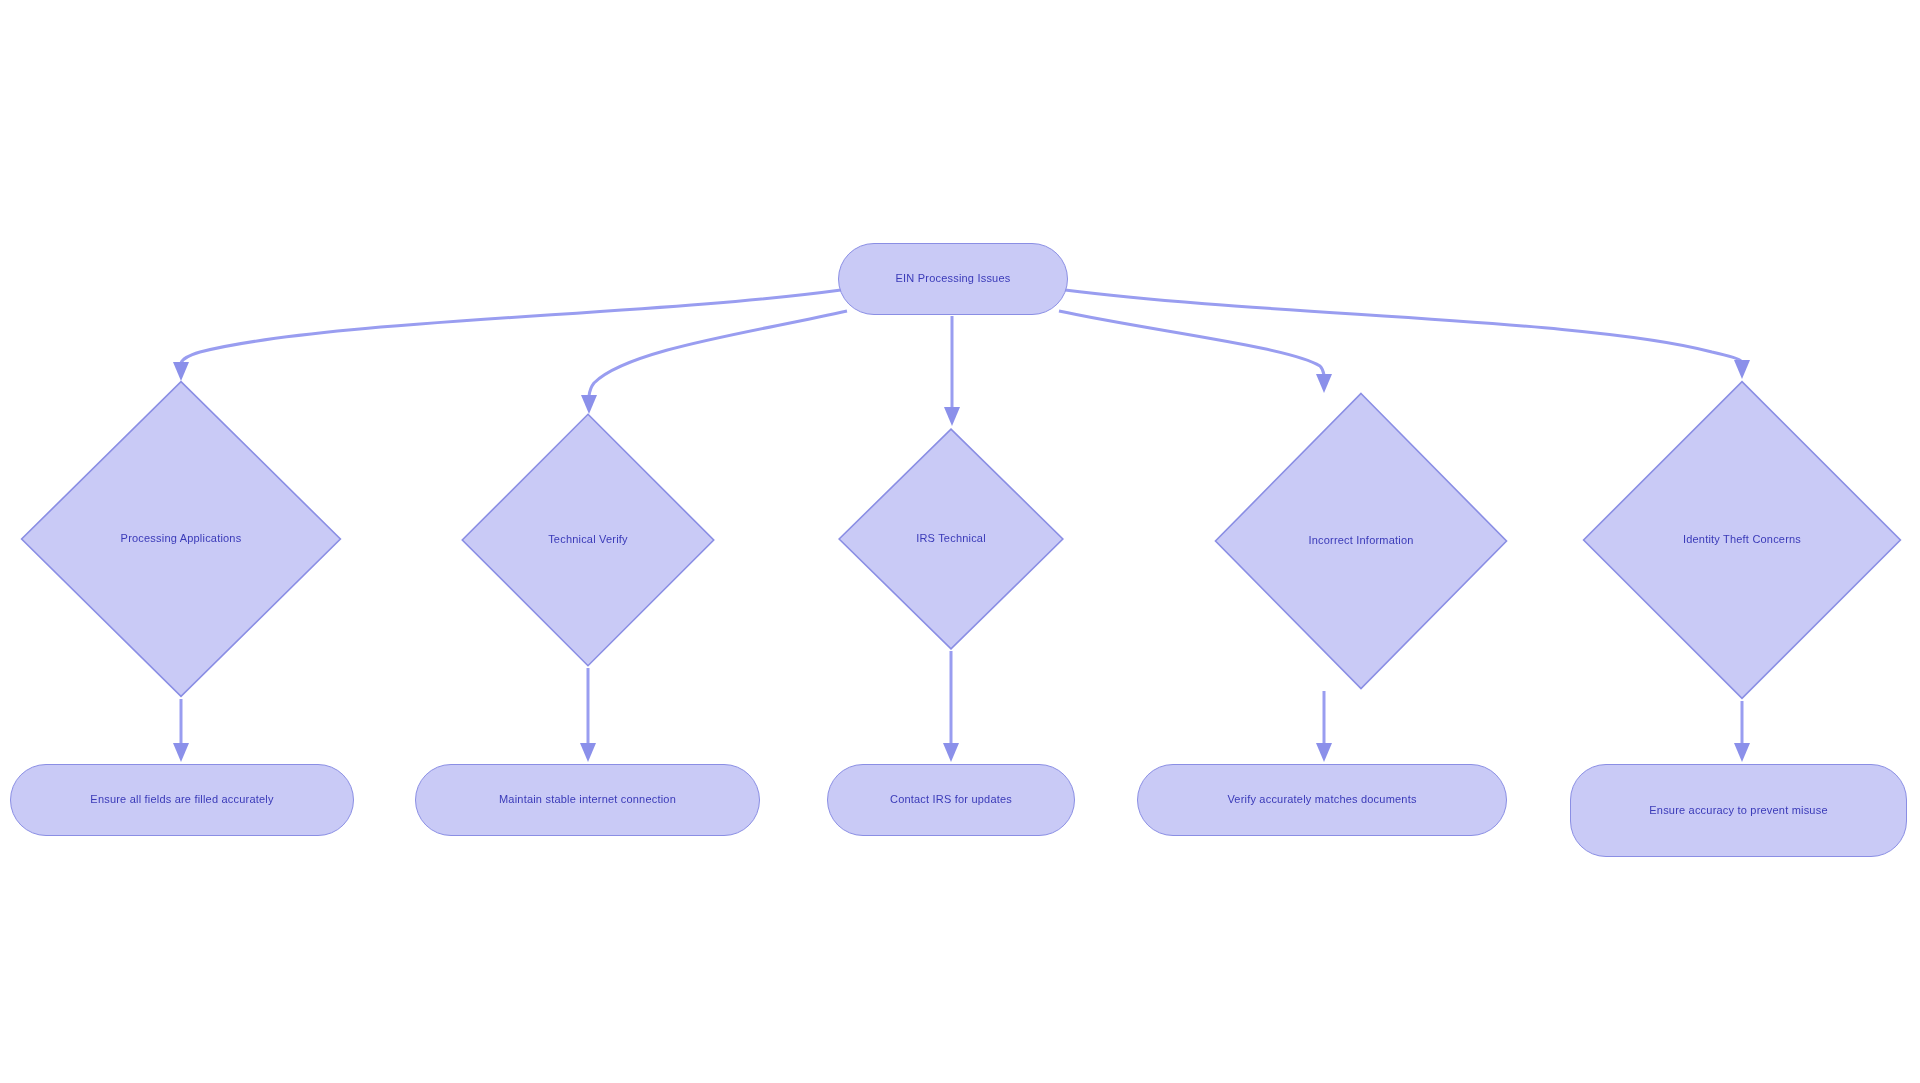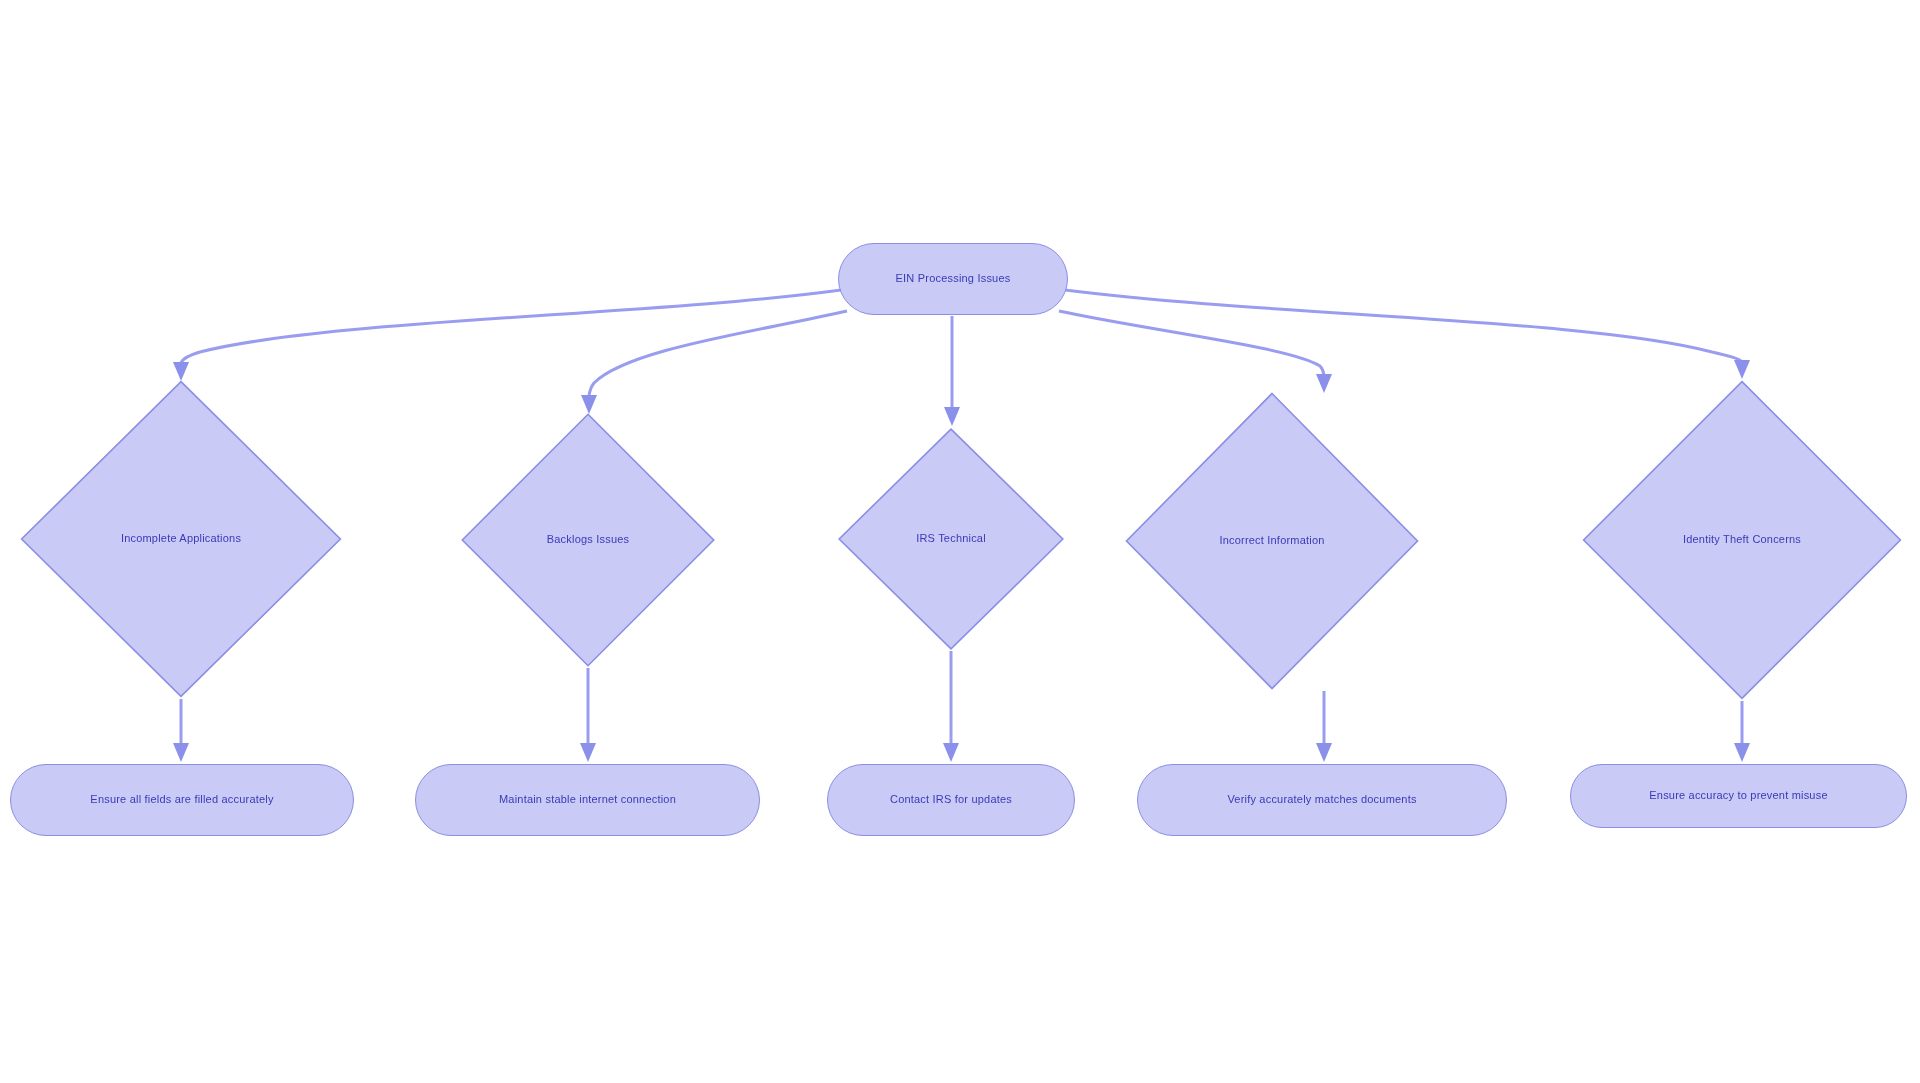--- a/index.html
+++ b/index.html
@@ -78,38 +78,38 @@
   </svg>
 
   <div class="node stadium" style="left:838px;top:243px;width:230px;height:72px;">
     <span>EIN Processing Issues</span>
   </div>
 
   <div class="node diamond" style="left:20px;top:380px;width:322px;height:318px;">
     <svg viewBox="0 0 100 100" preserveAspectRatio="none">
         <polygon points="50,0.5 99.5,50 50,99.5 0.5,50"></polygon>
       </svg>
-    <span class="label">Incomplete Applications</span>
+    <span class="label">Processing Applications</span>
   </div>
 
   <div class="node diamond" style="left:461px;top:413px;width:254px;height:254px;">
     <svg viewBox="0 0 100 100" preserveAspectRatio="none">
         <polygon points="50,0.5 99.5,50 50,99.5 0.5,50"></polygon>
       </svg>
-    <span class="label">Backlogs Issues</span>
+    <span class="label">Technical Verify</span>
   </div>
 
   <div class="node diamond" style="left:838px;top:428px;width:226px;height:222px;">
     <svg viewBox="0 0 100 100" preserveAspectRatio="none">
         <polygon points="50,0.5 99.5,50 50,99.5 0.5,50"></polygon>
       </svg>
     <span class="label">IRS Technical</span>
   </div>
 
-  <div class="node diamond" style="left:1125px;top:392px;width:294px;height:298px;">
+  <div class="node diamond" style="left:1214px;top:392px;width:294px;height:298px;">
     <svg viewBox="0 0 100 100" preserveAspectRatio="none">
         <polygon points="50,0.5 99.5,50 50,99.5 0.5,50"></polygon>
       </svg>
     <span class="label">Incorrect Information</span>
   </div>
 
   <div class="node diamond" style="left:1582px;top:380px;width:320px;height:320px;">
     <svg viewBox="0 0 100 100" preserveAspectRatio="none">
         <polygon points="50,0.5 99.5,50 50,99.5 0.5,50"></polygon>
       </svg>
@@ -125,17 +125,17 @@
   </div>
 
   <div class="node stadium" style="left:827px;top:764px;width:248px;height:72px;">
     <span>Contact IRS for updates</span>
   </div>
 
   <div class="node stadium" style="left:1137px;top:764px;width:370px;height:72px;">
     <span>Verify accurately matches documents</span>
   </div>
 
-  <div class="node stadium" style="left:1570px;top:764px;width:337px;height:64px;">
+  <div class="node stadium" style="left:1570px;top:764px;width:337px;height:93px;">
     <span>Ensure accuracy to prevent misuse</span>
   </div>
 
 </div>
 
 </body></html>

